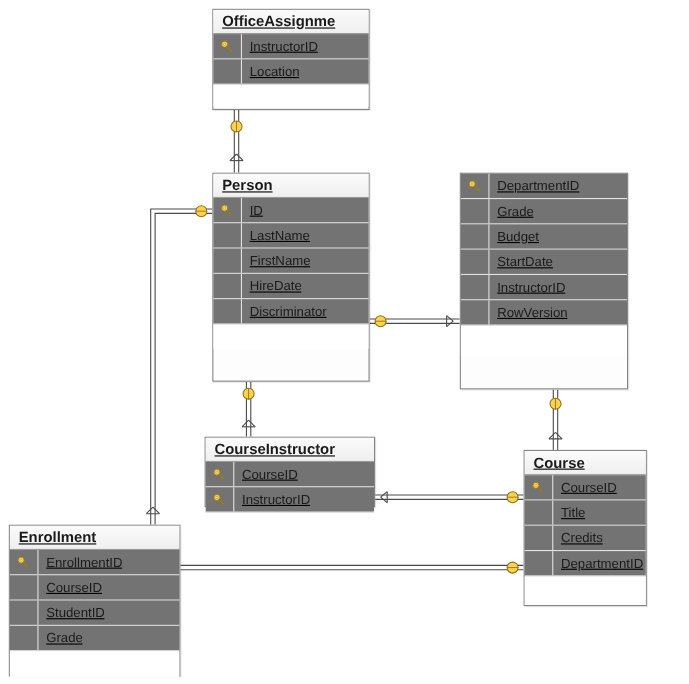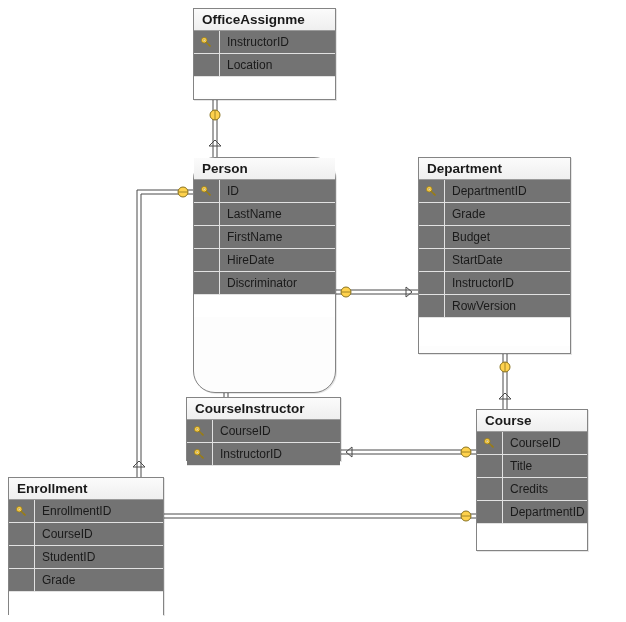--- a/index.html
+++ b/index.html
@@ -27,20 +27,21 @@
     height: 622px;
     pointer-events: none;
   }
   .table-box {
     position: absolute;
     background: #fdfdfd;
     border: 1px solid #848484;
     box-sizing: border-box;
     box-shadow: 1px 1px 0 rgba(0,0,0,0.10);
     z-index: 5;
+    text-decoration: underline;
   }
   .table-title {
     font-size: 13.5px;
     font-weight: bold;
     color: #1a1a1a;
     padding: 4px 0 4px 8px;
     background: linear-gradient(to bottom, #fbfbfb 0%, #efefef 100%);
     border-bottom: 1px solid #9a9a9a;
     white-space: nowrap;
     overflow: hidden;
@@ -195,21 +196,21 @@
             </div>
             <div class="col-name">InstructorID</div>
           </div>
           <div class="col-row">
             <div class="key-cell"></div>
             <div class="col-name">Location</div>
           </div>
         </div>
         <div class="filler" style="height: 20px;"></div>
       </div>
-      <div class="table-box" style="left: 193px; top: 157px; width: 143px; height: 236px; border-radius: 22px;">
+      <div class="table-box" style="left: 193px; top: 157px; width: 143px; height: 190px;">
         <div class="table-title">Person</div>
         <div class="cols">
           <div class="col-row">
             <div class="key-cell">
               <svg viewBox="0 0 16 16" class="key-icon">
                 <circle cx="5.2" cy="5.2" r="3.4" fill="#ffd24d" stroke="#9a7d15" stroke-width="1"></circle>
                 <circle cx="5.2" cy="5.2" r="1.2" fill="#ffffff" stroke="#9a7d15" stroke-width="0.6"></circle>
                 <path d="M7.3 7.3 L12.4 12.4" stroke="#9a7d15" stroke-width="1.6" fill="none"></path>
                 <path d="M10.3 11.6 L11.6 10.3" stroke="#9a7d15" stroke-width="1.4"></path>
                 <path d="M11.8 13.1 L13.1 11.8" stroke="#9a7d15" stroke-width="1.4"></path>
@@ -230,21 +231,20 @@
             <div class="col-name">HireDate</div>
           </div>
           <div class="col-row">
             <div class="key-cell"></div>
             <div class="col-name">Discriminator</div>
           </div>
         </div>
         <div class="filler" style="height: 22px;"></div>
       </div>
       <div class="table-box" style="left: 418px; top: 157px; width: 153px; height: 197px;">
-        <div class="table-title">Department</div>
         <div class="cols">
           <div class="col-row">
             <div class="key-cell">
               <svg viewBox="0 0 16 16" class="key-icon">
                 <circle cx="5.2" cy="5.2" r="3.4" fill="#ffd24d" stroke="#9a7d15" stroke-width="1"></circle>
                 <circle cx="5.2" cy="5.2" r="1.2" fill="#ffffff" stroke="#9a7d15" stroke-width="0.6"></circle>
                 <path d="M7.3 7.3 L12.4 12.4" stroke="#9a7d15" stroke-width="1.6" fill="none"></path>
                 <path d="M10.3 11.6 L11.6 10.3" stroke="#9a7d15" stroke-width="1.4"></path>
                 <path d="M11.8 13.1 L13.1 11.8" stroke="#9a7d15" stroke-width="1.4"></path>
               </svg>

